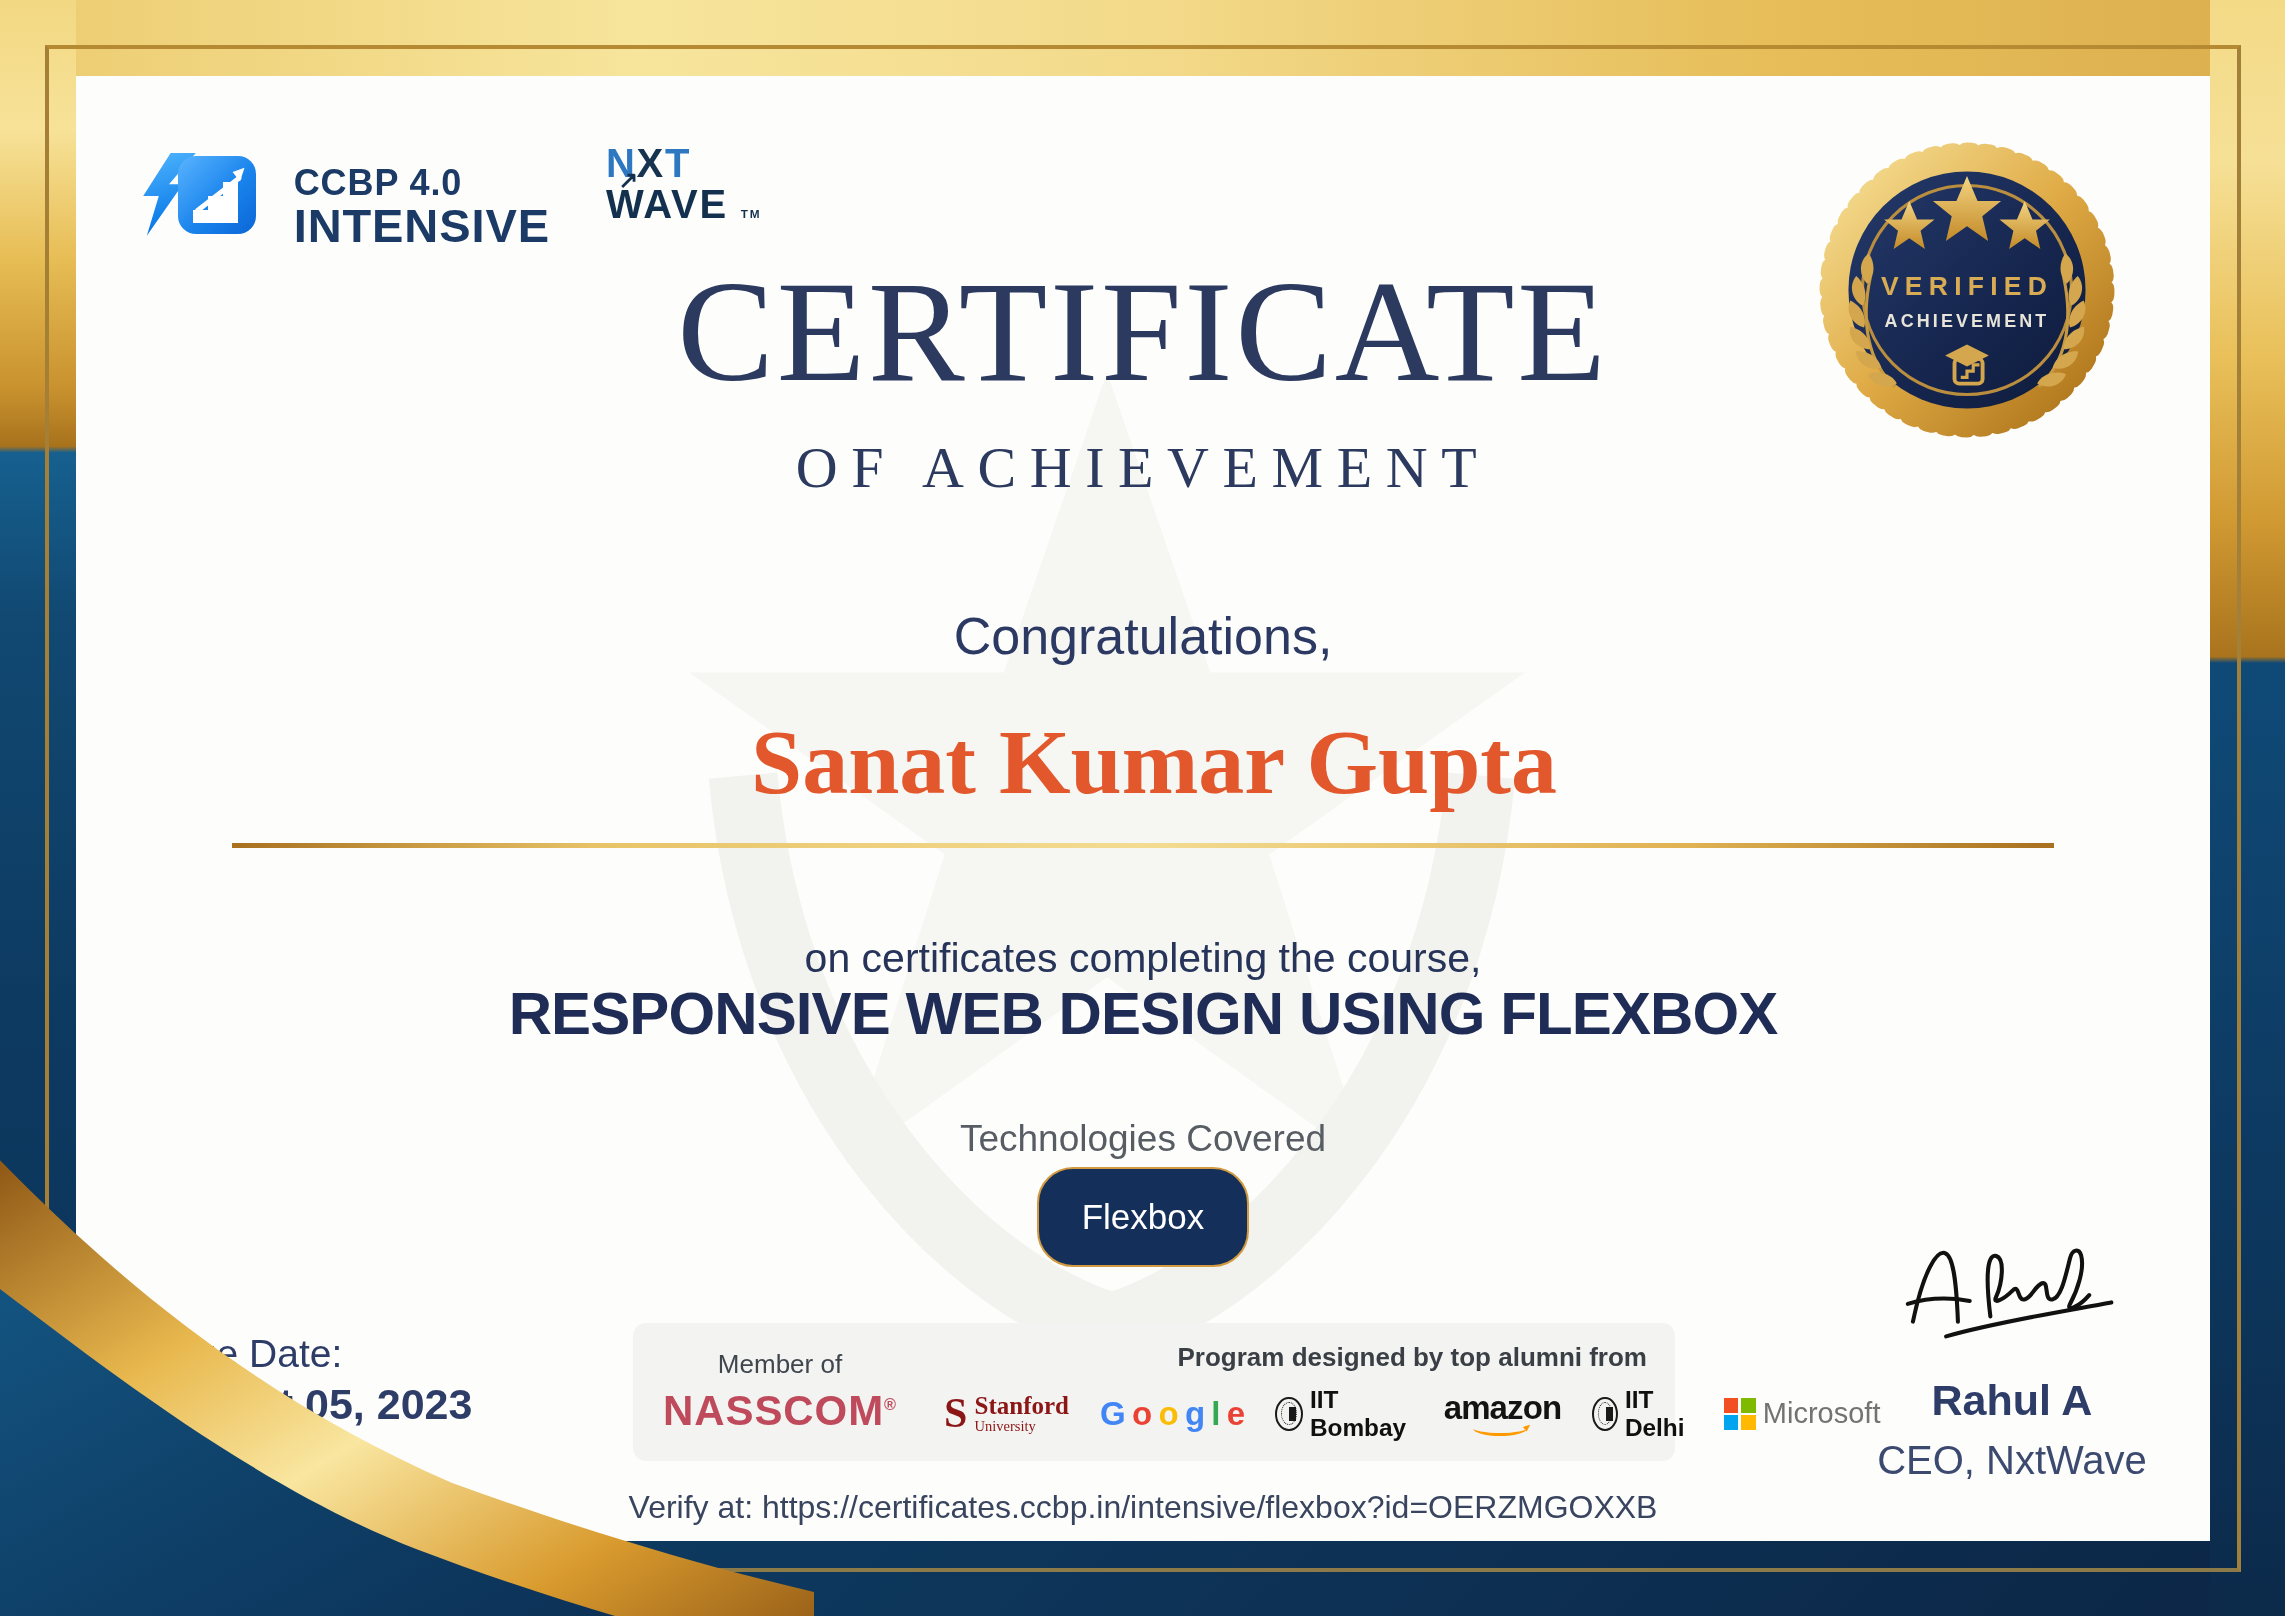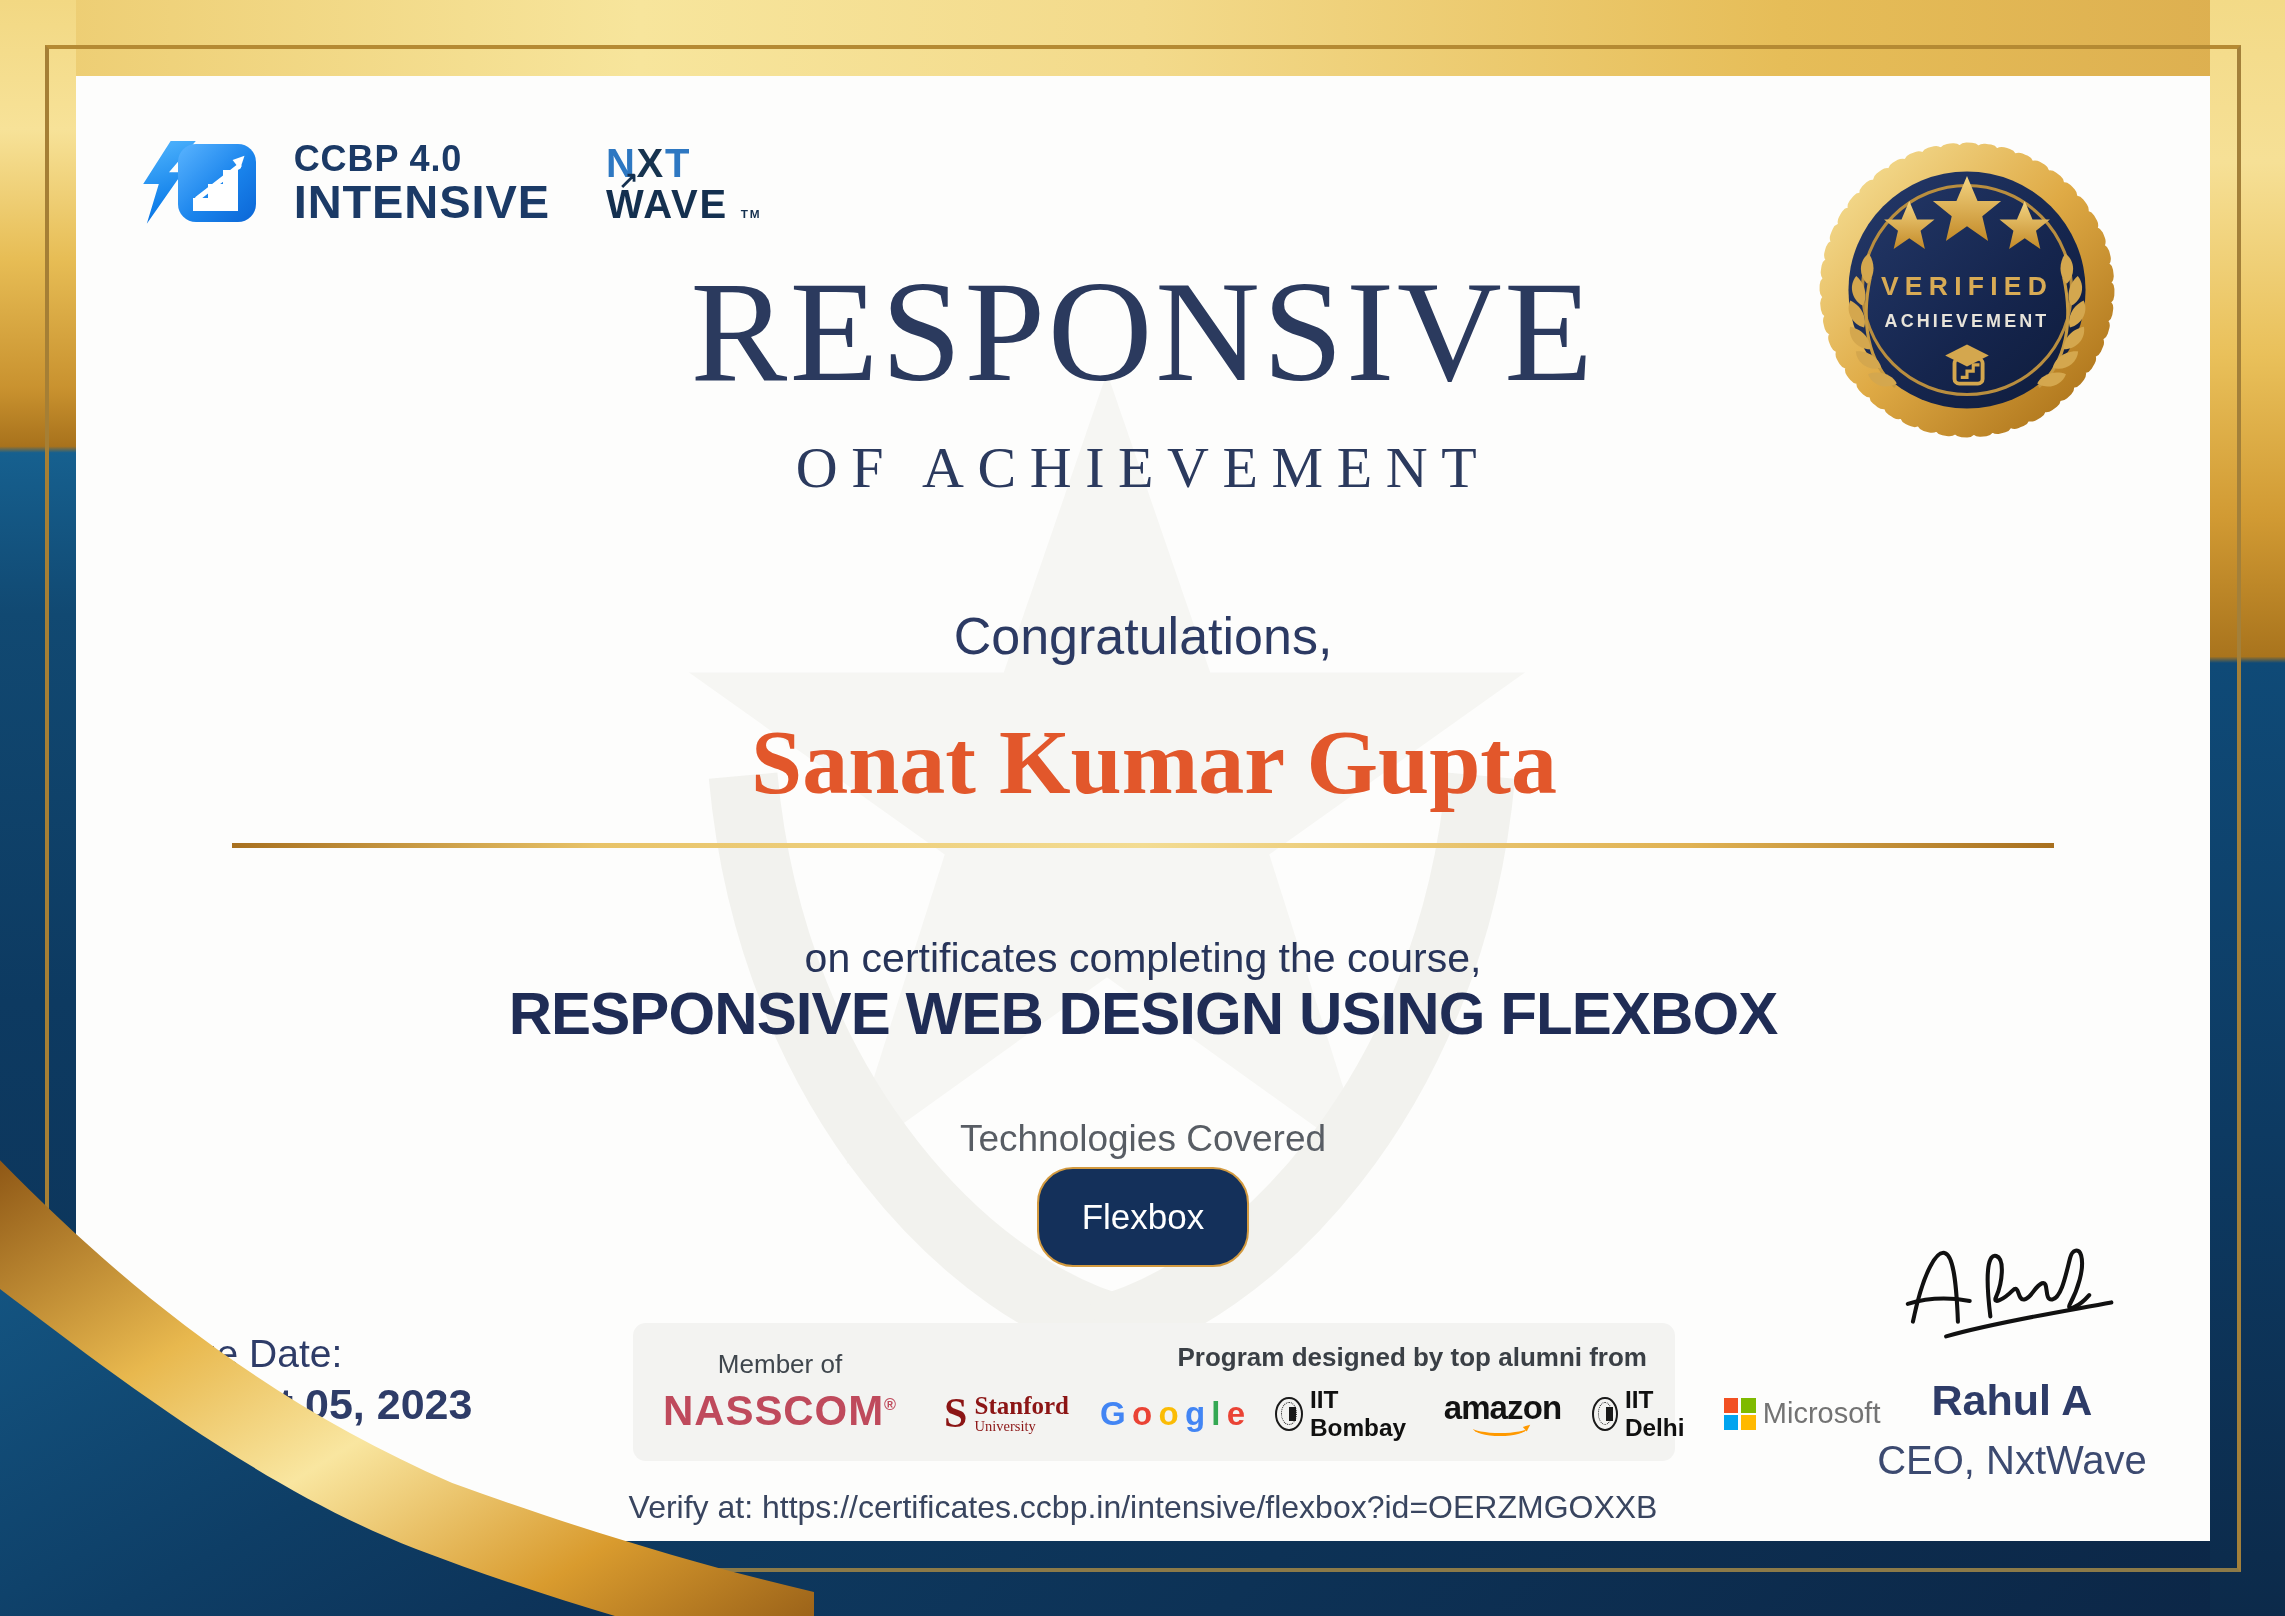--- a/index.html
+++ b/index.html
@@ -36,21 +36,21 @@
     background:linear-gradient(135deg,#5ab4ff 0%,#1a84ec 55%,#0b66d6 100%); overflow:hidden; }
   .stair { position:absolute; background:#fff; }
   .s1 { left:14.5px; bottom:11px; width:15.4px; height:13.6px; }
   .s2 { left:30px; bottom:11px; width:15.4px; height:27px; }
   .s3 { left:45px; bottom:11px; width:15.4px; height:41px; }
   .arrow-line { position:absolute; left:11px; top:36px; width:58px; height:4.5px; background:#fff;
     transform:rotate(-38deg); border-radius:2.7px; }
   .arrow-head { position:absolute; right:9px; top:11px; width:0; height:0;
     border-left:12.7px solid #fff; border-top:4.5px solid transparent; border-bottom:8.1px solid transparent;
     transform:rotate(-38deg); }
-  .ccbp-text { display:flex; flex-direction:column; justify-content:center; height:87px; }
+  .ccbp-text { display:flex; flex-direction:column; justify-content:center; height:87px;margin-top:24px; }
   .ccbp-l1 { font-size:36px; font-weight:bold; color:#1b3a66; letter-spacing:0.9px; line-height:1.05; }
   .ccbp-l2 { font-size:47px; font-weight:bold; color:#1b3a66; letter-spacing:0.9px; line-height:1.0; }
   .nxtwave { position:relative; padding-top:3.6px; }
   .nxt-line { font-size:40px; font-weight:bold; letter-spacing:1.8px; line-height:1.0; }
   .nxt-line .n,.nxt-line .t { color:#2e78c2; }
   .nxt-line .x { color:#16334f; }
   .wave-line { position:relative; font-size:40px; font-weight:bold; color:#14304f; letter-spacing:1.8px; line-height:1.08; }
   .wave-arrow { position:absolute; left:12.7px; top:-14.5px; font-size:23.5px; color:#14304f; }
   .tm { font-size:11.8px; font-weight:bold; color:#14304f; vertical-align:baseline; }
 
@@ -157,21 +157,21 @@
         <div class="nxt-line">
           <span class="n">N</span><span class="x">X</span><span class="t">T</span>
         </div>
         <div class="wave-line">
           <span class="wave-arrow">↗</span><span>WAVE</span>
           <span class="tm">TM</span>
         </div>
       </div>
     </div>
 
-    <div class="ctext cert-title" style="position:absolute;">RESPONSIVE</div>
+    <div class="ctext cert-title" style="position:absolute;">CERTIFICATE</div>
     <div class="ctext cert-sub" style="position:absolute;">OF ACHIEVEMENT</div>
     <div class="ctext greeting" style="position:absolute;">Congratulations,</div>
     <div class="ctext recipient" style="position:absolute;padding-left:22px;">Sanat Kumar Gupta</div>
     <div class="gold-line"></div>
     <div class="ctext completion" style="position:absolute;">on certificates completing the course,</div>
     <div class="ctext course" style="position:absolute;">RESPONSIVE WEB DESIGN USING FLEXBOX</div>
     <div class="ctext tech-label" style="position:absolute;">Technologies Covered</div>
     <div class="pill-row">
       <span class="pill">Flexbox</span>
     </div>

